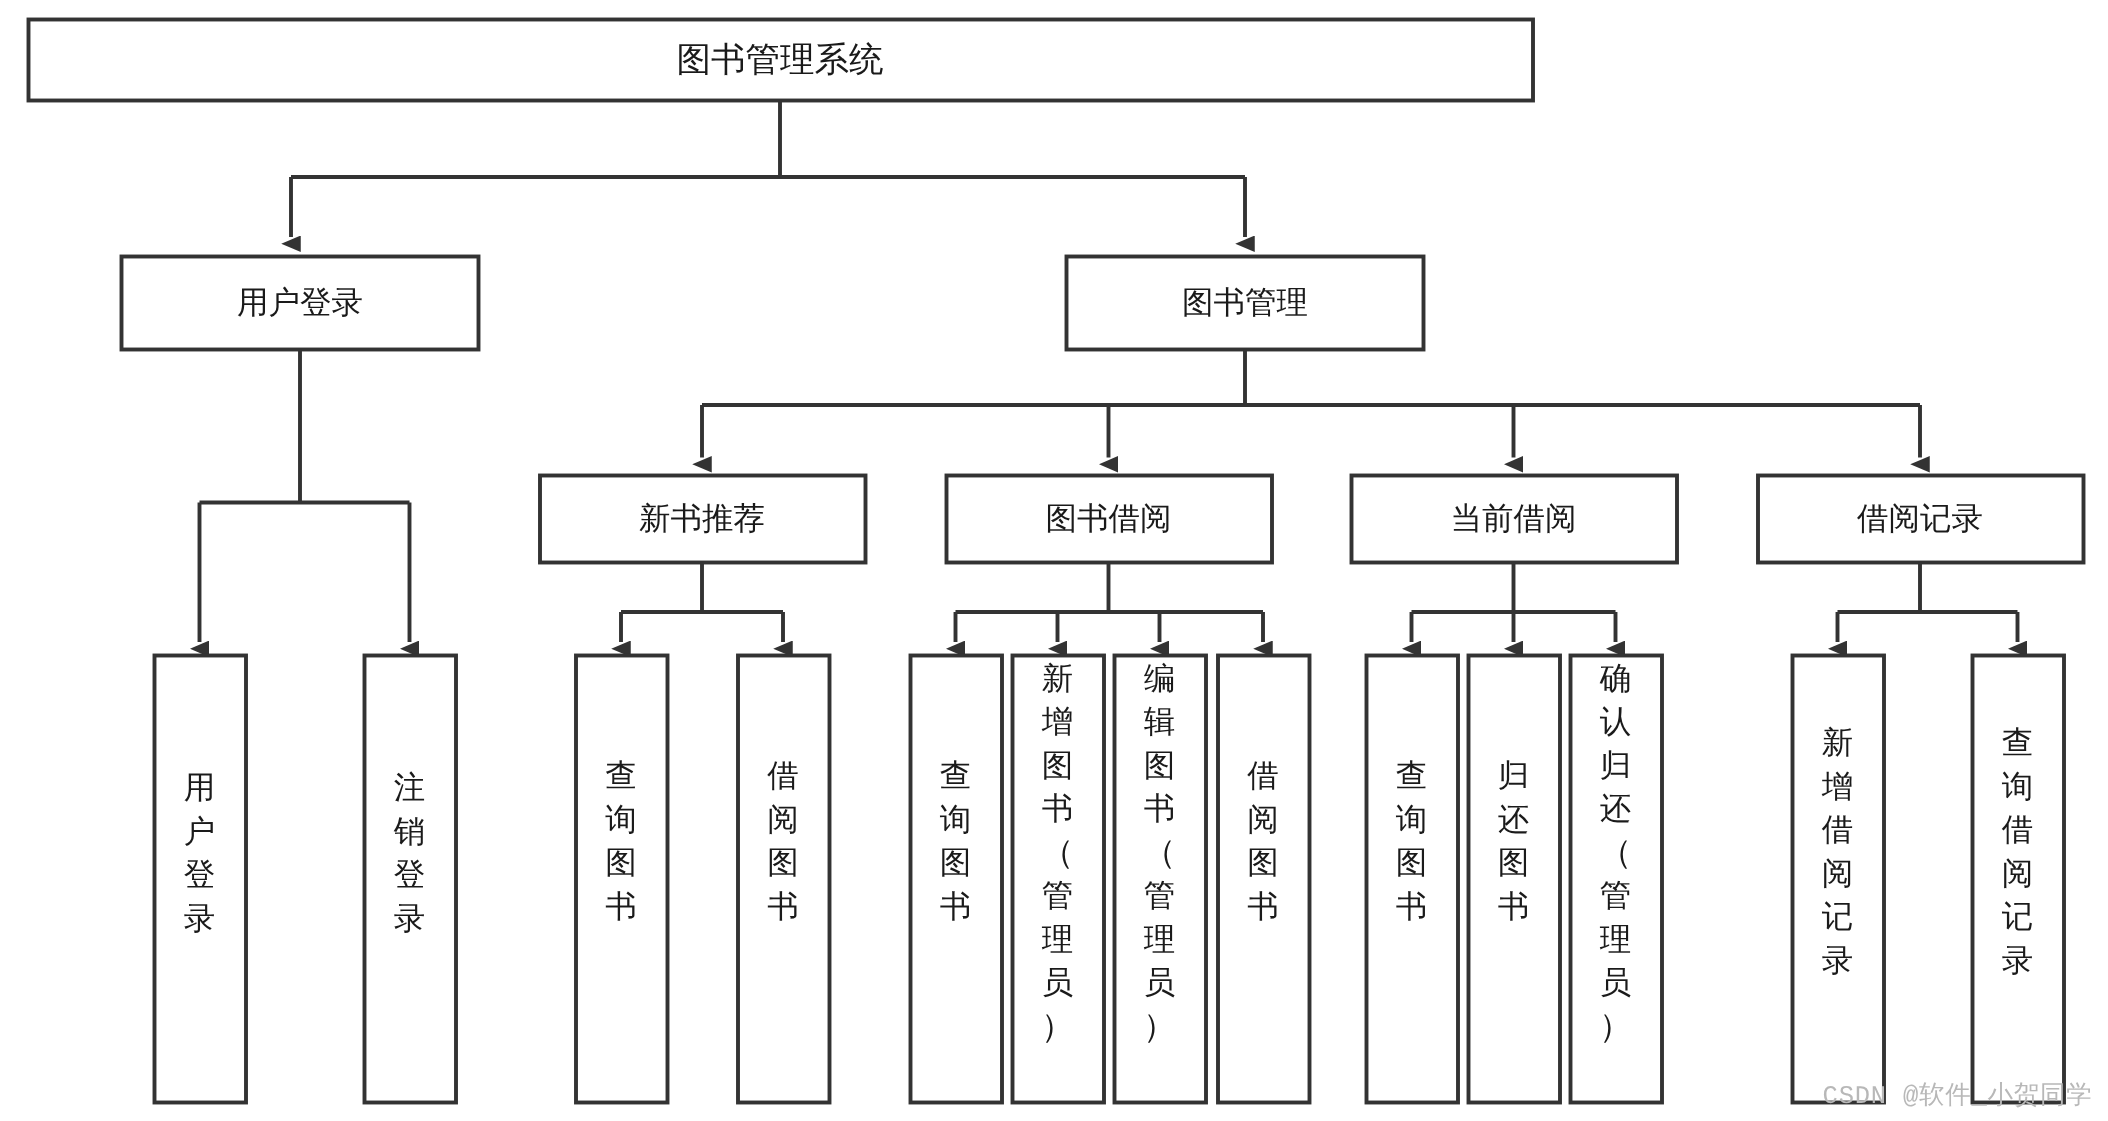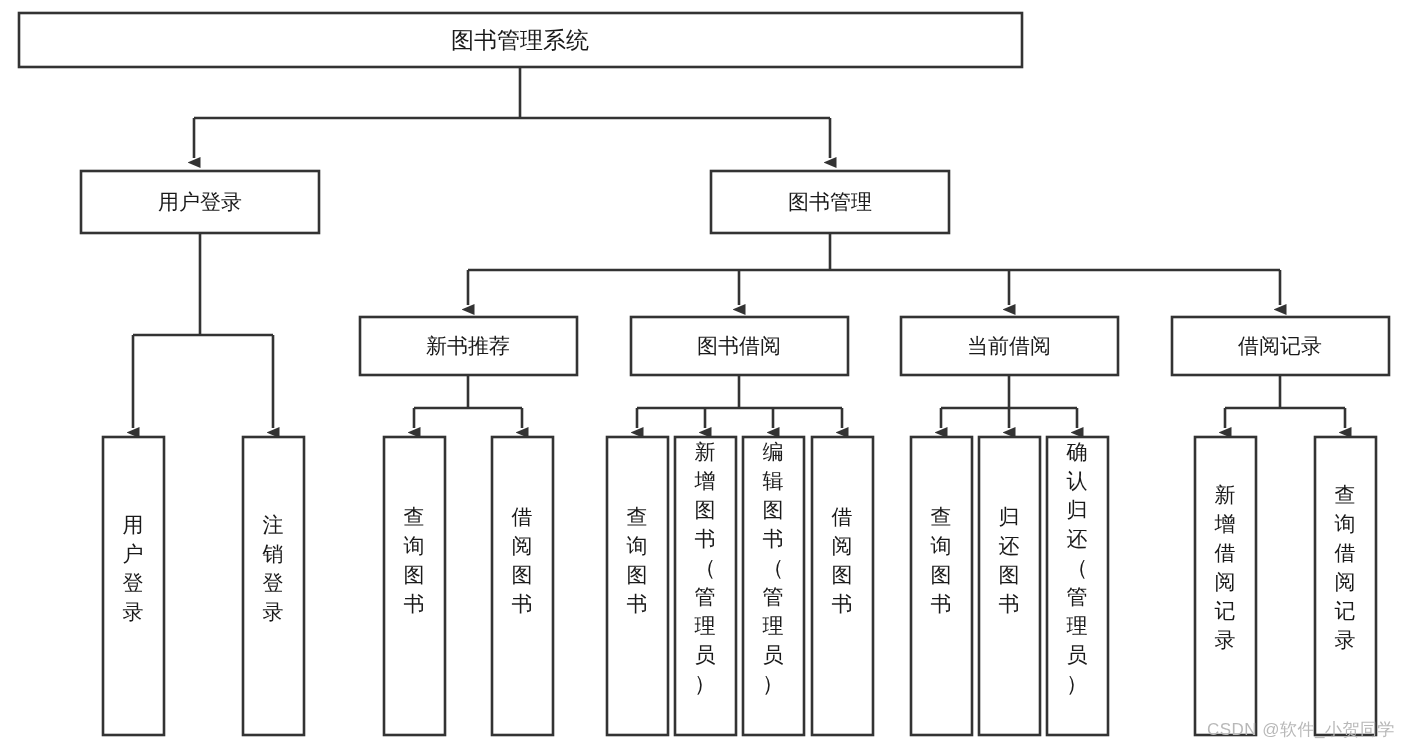--- a/index.html
+++ b/index.html
@@ -46,21 +46,21 @@
     fill: none;
   }
   .arrow-head {
     fill: #333333;
     stroke: none;
   }
   .watermark {
     position: absolute;
     right: 10px;
     bottom: 6px;
-    font-family: Liberation Sans, sans-serif;
+    font-family: Liberation Mono, monospace;
     font-size: 17px;
     color: #b8b8b8;
     white-space: nowrap;
     letter-spacing: 0.5px;
     pointer-events: none;
   }
 </style>
 </head>
 <body>
 

